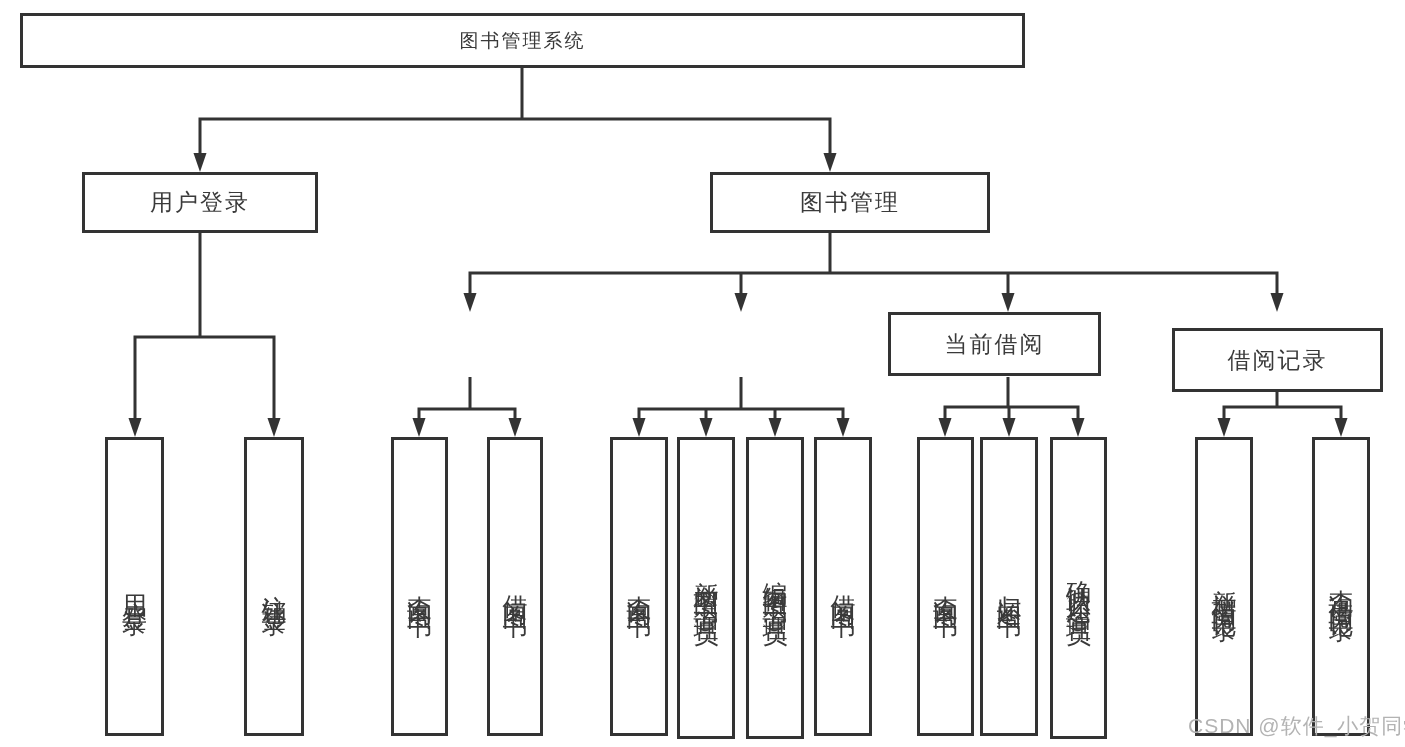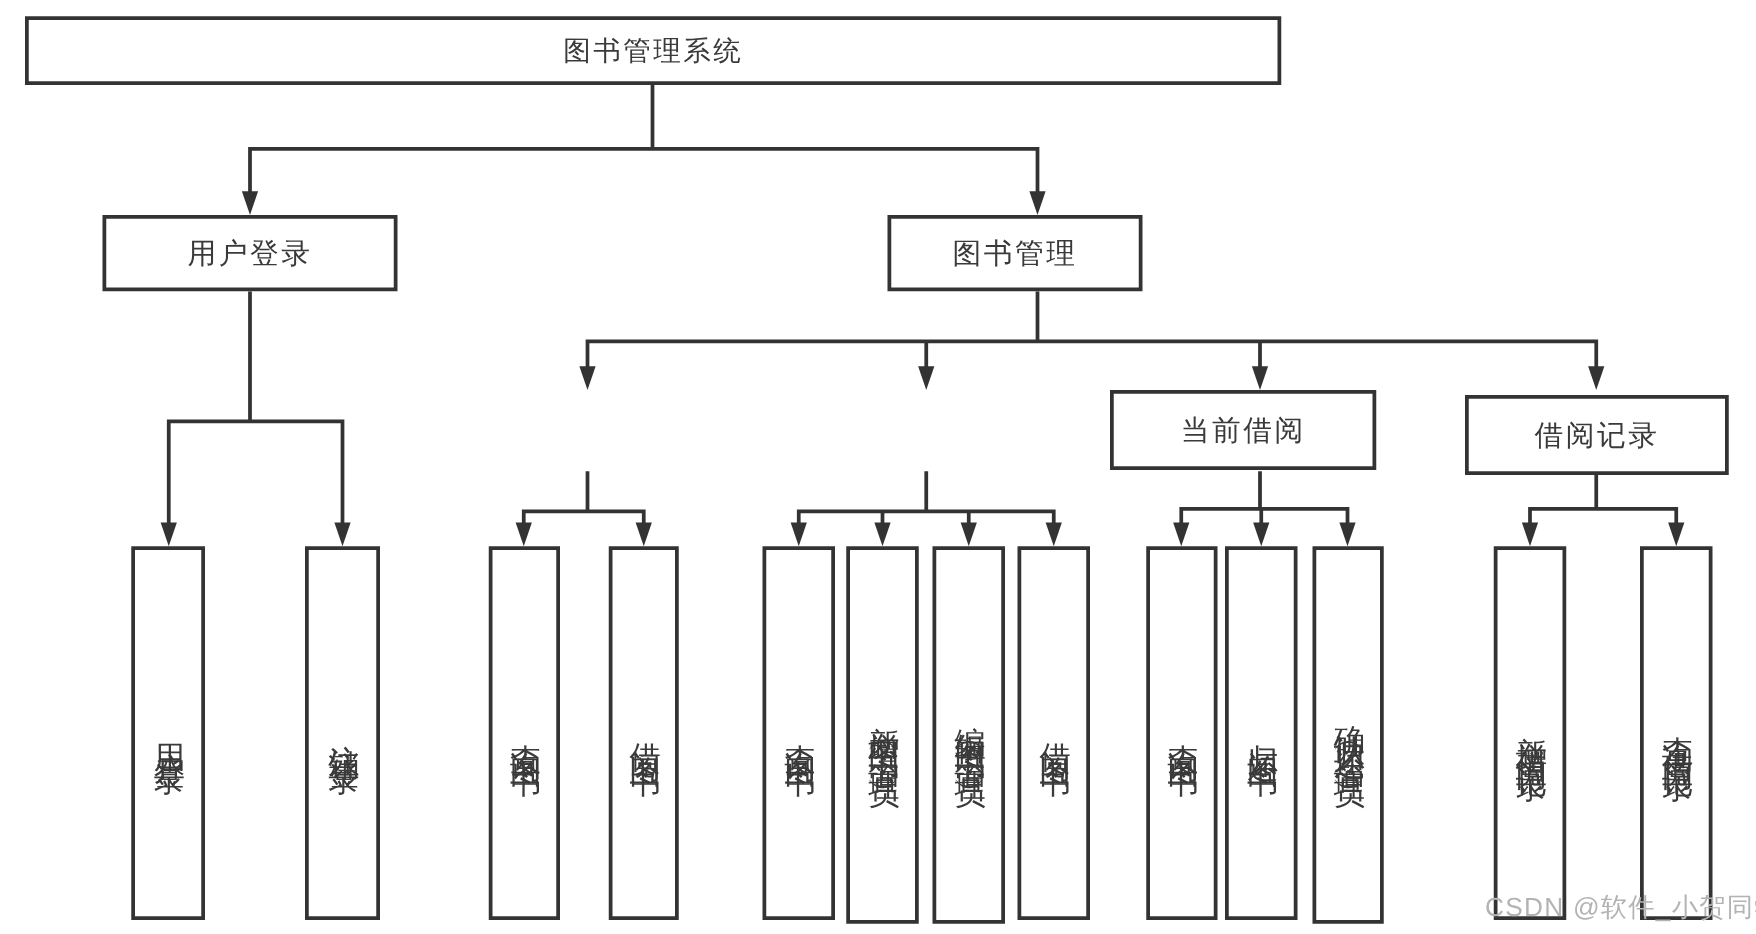--- a/index.html
+++ b/index.html
@@ -9,21 +9,21 @@
     color:var(--text,#3a3a3a);
   }
   .wires{position:absolute;left:0;top:0;width:1405px;height:747px;}
   .node{
     position:absolute;box-sizing:border-box;background:#fff;
     border:3px solid var(--line,#333);
     display:flex;align-items:center;justify-content:center;
     color:var(--text,#3a3a3a);
   }
   .h{font-size:23px;letter-spacing:2px;white-space:nowrap;}
-  .root{font-size:22px;}
+  .root{font-size:19px;}
   .v{
     writing-mode:vertical-lr;text-orientation:mixed;
     font-size:25px;letter-spacing:6px;line-height:1;
   }
   .watermark{
     position:absolute;left:1188px;top:712px;
     font-size:21px;letter-spacing:1px;white-space:nowrap;
     color:var(--wm,#b3b3b3);z-index:5;
   }
 </style>
@@ -65,28 +65,28 @@
     </g>
   </svg>
 
   <div class="node h root" style="left:20px;top:13px;width:1005px;height:55px">
     <span>图书管理系统</span>
   </div>
 
   <div class="node h" style="left:82px;top:172px;width:236px;height:61px">
     <span>用户登录</span>
   </div>
-  <div class="node h" style="left:710px;top:172px;width:204px;height:61px">
+  <div class="node h" style="left:710px;top:172px;width:280px;height:61px">
     <span>图书管理</span>
   </div>
 
   <div class="node h" style="left:888px;top:312px;width:213px;height:64px">
     <span>当前借阅</span>
   </div>
-  <div class="node h" style="left:1172px;top:316px;width:211px;height:64px">
+  <div class="node h" style="left:1172px;top:328px;width:211px;height:64px">
     <span>借阅记录</span>
   </div>
 
   <div class="node v" style="left:105px;top:437px;width:59px;height:299px">
     <span>用户登录</span>
   </div>
   <div class="node v" style="left:244px;top:437px;width:60px;height:299px">
     <span>注销登录</span>
   </div>
 

